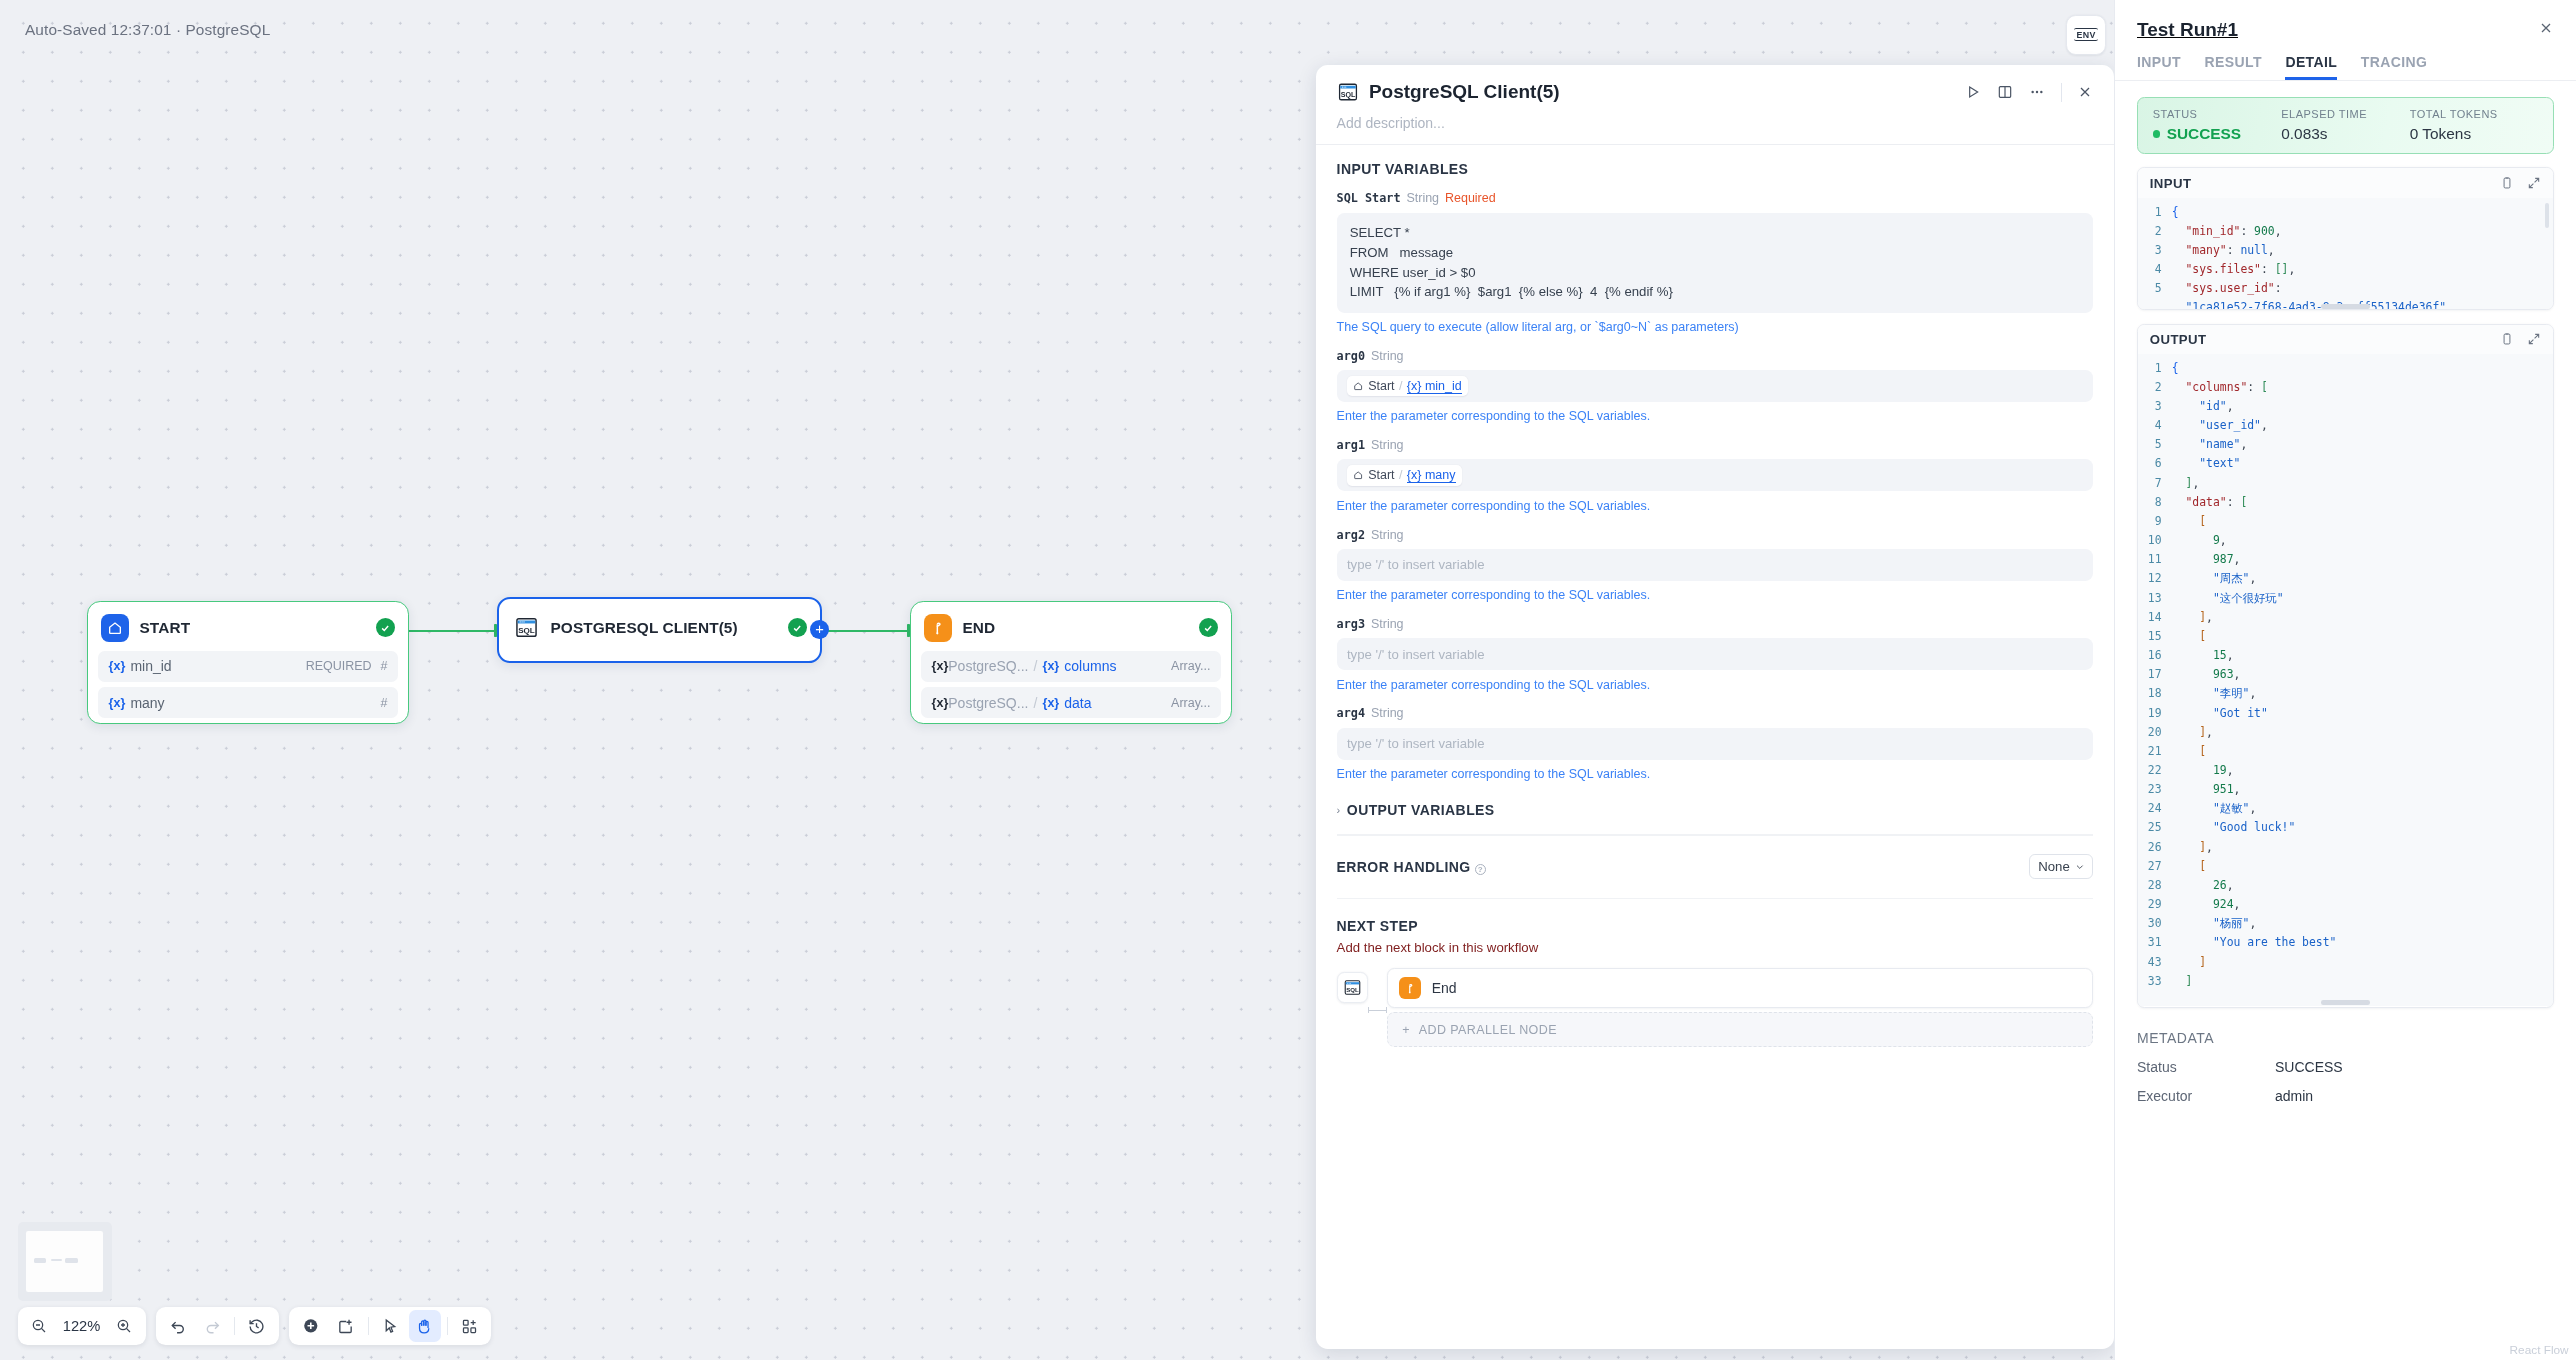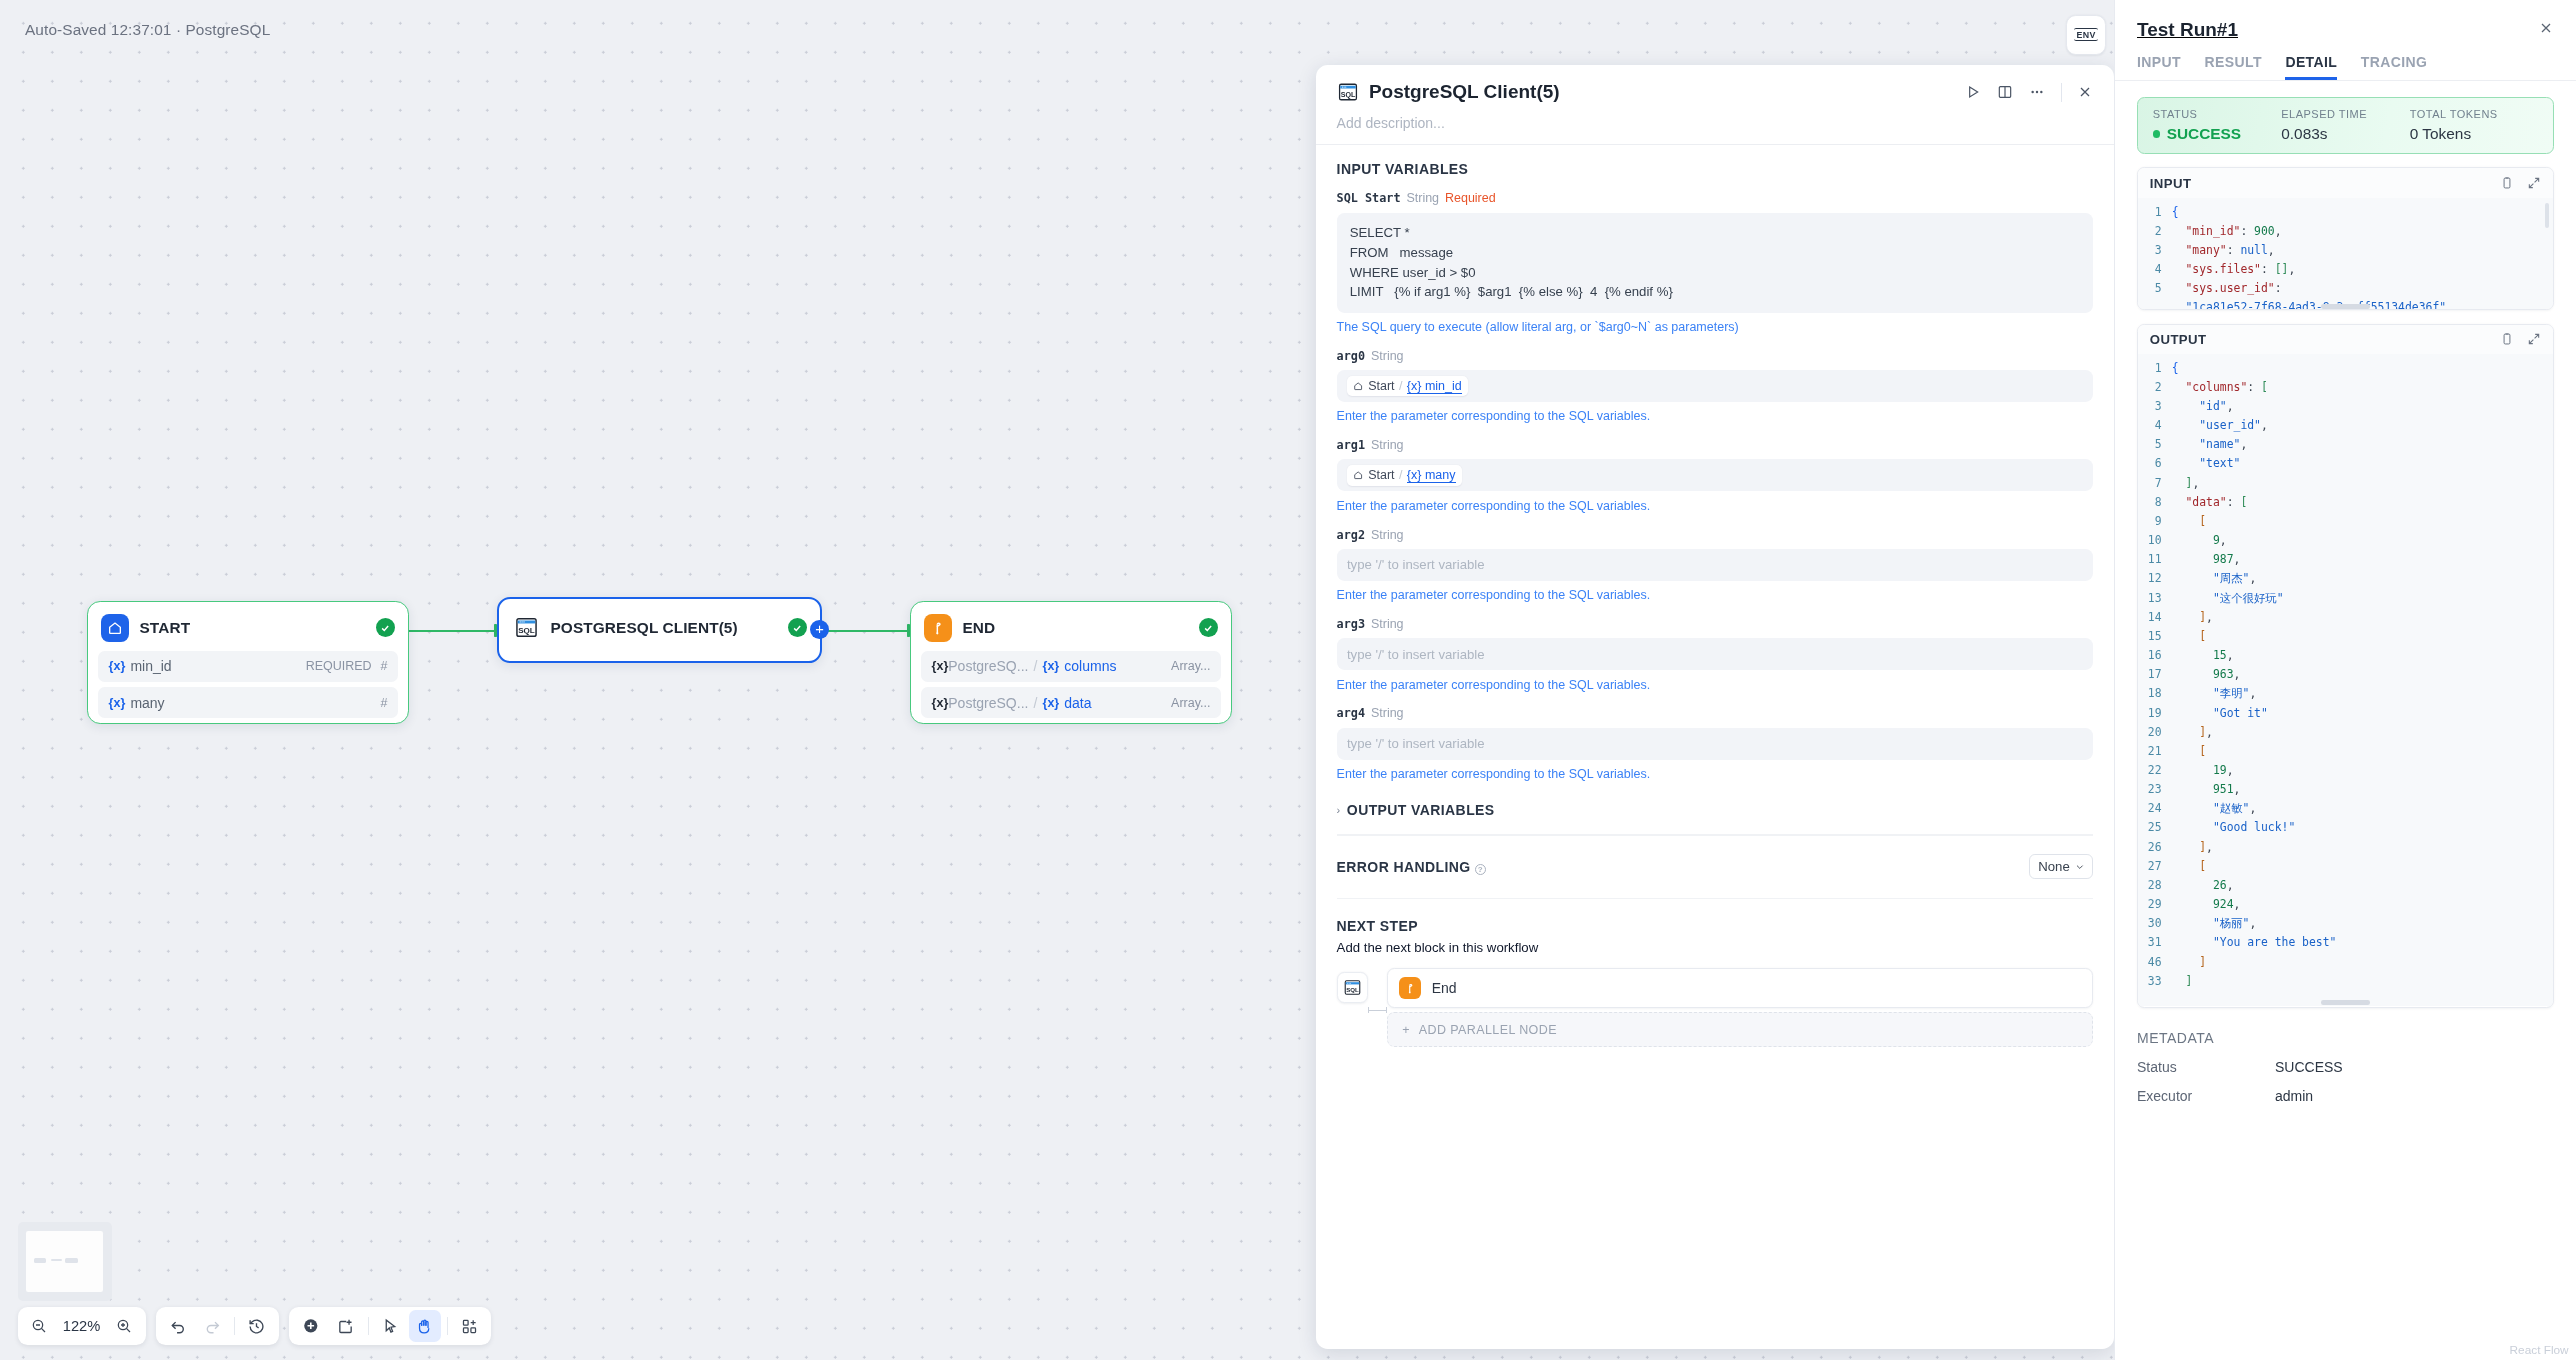--- a/index.html
+++ b/index.html
@@ -160,21 +160,21 @@
   }
   .toggle::after { content: ""; position: absolute; left: 1.5px; top: 1.5px; width: 13.2px; height: 13.2px; border-radius: 50%; background: #fff; box-shadow: 0 0.7px 1.5px rgba(0,0,0,.2); }
   .thin-div { height: 0.7px; background: #f0f2f5; }
   .help-o { display: inline-flex; width: 11px; height: 11px; border: 1px solid #aab2bf; border-radius: 50%; color: #aab2bf; font-size: 8px; align-items: center; justify-content: center; margin-left: 4.4px; }
   .select-box {
     margin-left: auto; border: 0.7px solid #dfe3ea; border-radius: 5.9px; height: 25px;
     display: flex; align-items: center; gap: 5.1px; padding: 0 8px; font-size: 13.2px;
     color: #39424f; cursor: pointer; background: #fff;
   }
 
-  .next-sub { margin-top: 5.9px; font-size: 13.2px; color: #0f172a; }
+  .next-sub { margin-top: 5.9px; font-size: 13.2px; color: #7f1d1d; }
   .next-flow { margin-top: 13.2px; display: flex; align-items: stretch; }
   .nf-ico {
     width: 31px; height: 31px; background: #fff; border: 0.7px solid #eaedf2; border-radius: 7.4px;
     display: flex; align-items: center; justify-content: center; margin-top: 4.4px;
     box-shadow: 0 0.7px 2.2px rgba(20,30,60,.07);
   }
   .nf-link { width: 19px; display: flex; align-items: center; margin-top: 4.4px; }
   .nf-line { height: 0.7px; background: #c9cfd9; width: 100%; position: relative; }
   .nf-line::before, .nf-line::after { content: ""; position: absolute; width: 1.1px; height: 6.6px; background: #c9cfd9; top: -2.9px; }
   .nf-line::before { left: 0; } .nf-line::after { right: 0; }
@@ -891,21 +891,21 @@
           </div>
           <div class="jline">
             <span class="jln">30</span>
             <span class="jtxt">      <span class="s">"杨丽"</span><span class="p">,</span></span>
           </div>
           <div class="jline">
             <span class="jln">31</span>
             <span class="jtxt">      <span class="s">"You are the best"</span></span>
           </div>
           <div class="jline">
-            <span class="jln">46</span>
+            <span class="jln">43</span>
             <span class="jtxt">    <span class="bro">]</span></span>
           </div>
           <div class="jline">
             <span class="jln">33</span>
             <span class="jtxt">  <span class="brg">]</span></span>
           </div>
         <div class="jhscroll"></div>
       </div>
     </div>
 

